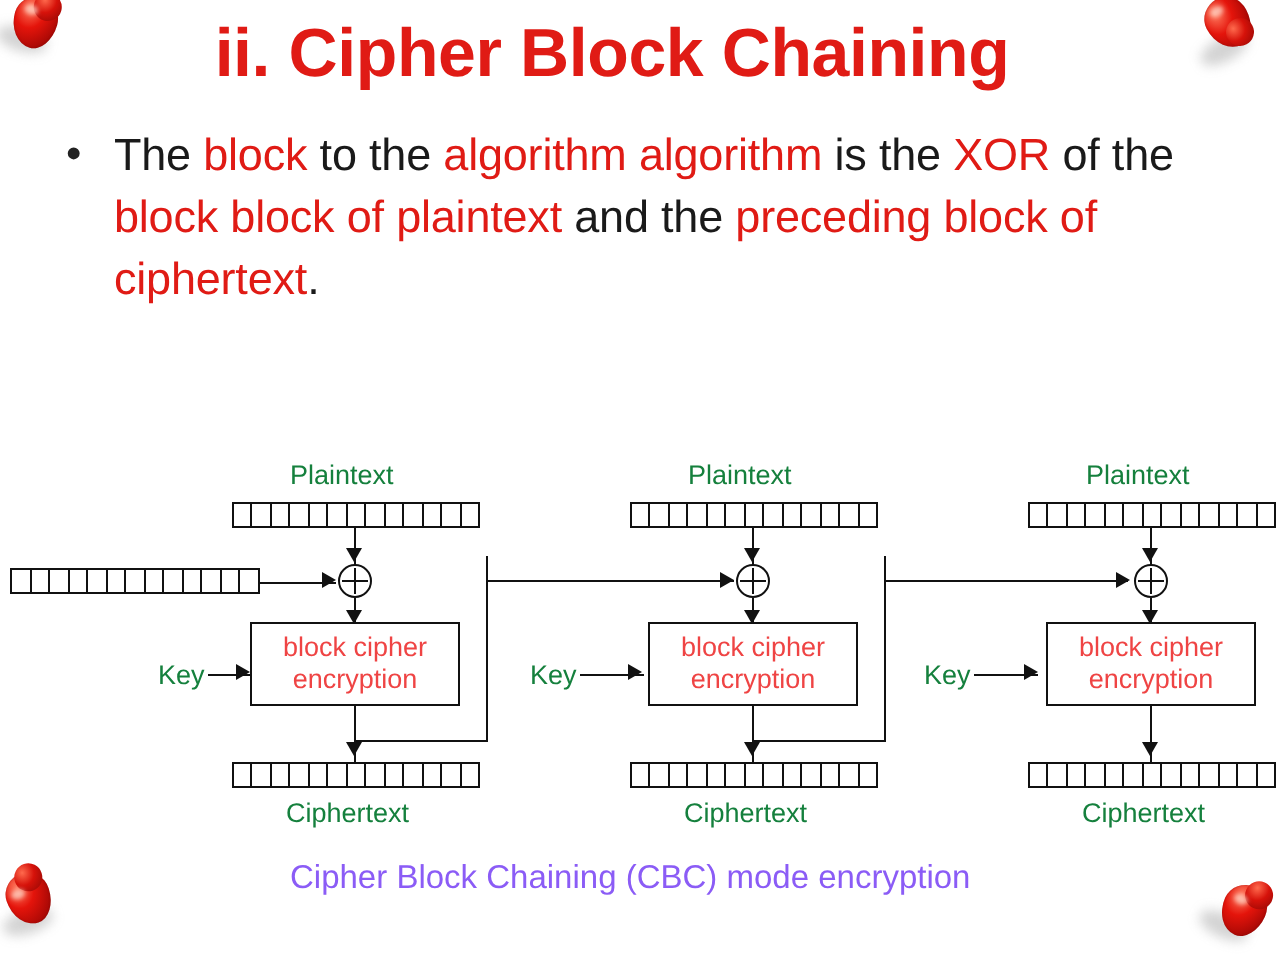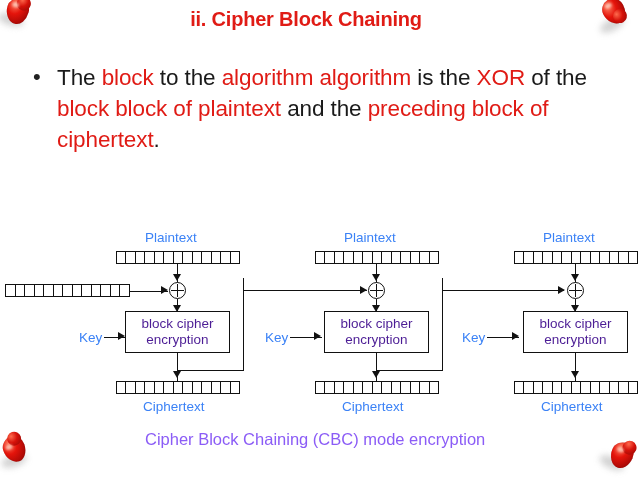--- a/index.html
+++ b/index.html
@@ -72,21 +72,21 @@
   #bead-br .lobe   { left: 12px; top: -2px; }
   #bead-br .shine  { left: 8px;  top: 8px; }
   #bead-br .shadow { left: -4px; top: 20px; }
 
   
   #slide-title {
     position: absolute;
     left: 0; top: 8px;
     width: 612px;
     text-align: center;
-    font-size: 20px;
+    font-size: 34px;
     font-weight: bold;
     color: #E01B15;
     letter-spacing: -0.2px;
     white-space: nowrap;
   }
 
   
   #bullet-block {
     position: absolute;
     left: 33px; top: 62px;
@@ -115,21 +115,21 @@
     left: 0; top: 212px;
     width: 638px;
     height: 212px;
     color: #1c1c1c;
     font-size: 13px;
   }
   #cbc-diagram .lbl {
     position: absolute;
     white-space: nowrap;
     font-size: 13.5px;
-    color: #3b82f6;
+    color: #15803d;
   }
   
   .bitbar {
     position: absolute;
     height: 13px;
     border: 1.4px solid #111;
     box-sizing: border-box;
     display: flex;
     background: #fff;
   }
@@ -142,21 +142,21 @@
 
   
   .cipherbox {
     position: absolute;
     box-sizing: border-box;
     border: 1.6px solid #111;
     background: #fff;
     text-align: center;
     font-size: 13.5px;
     line-height: 16px;
-    color: #4c1d95;
+    color: #ef4444;
     padding-top: 4px;
   }
 
   
   .vline { position: absolute; width: 0; border-left: 1.5px solid #111; }
   .hline { position: absolute; height: 0; border-top: 1.5px solid #111; }
 
   .arrow-d, .arrow-r {
     position: absolute;
     width: 0; height: 0;

